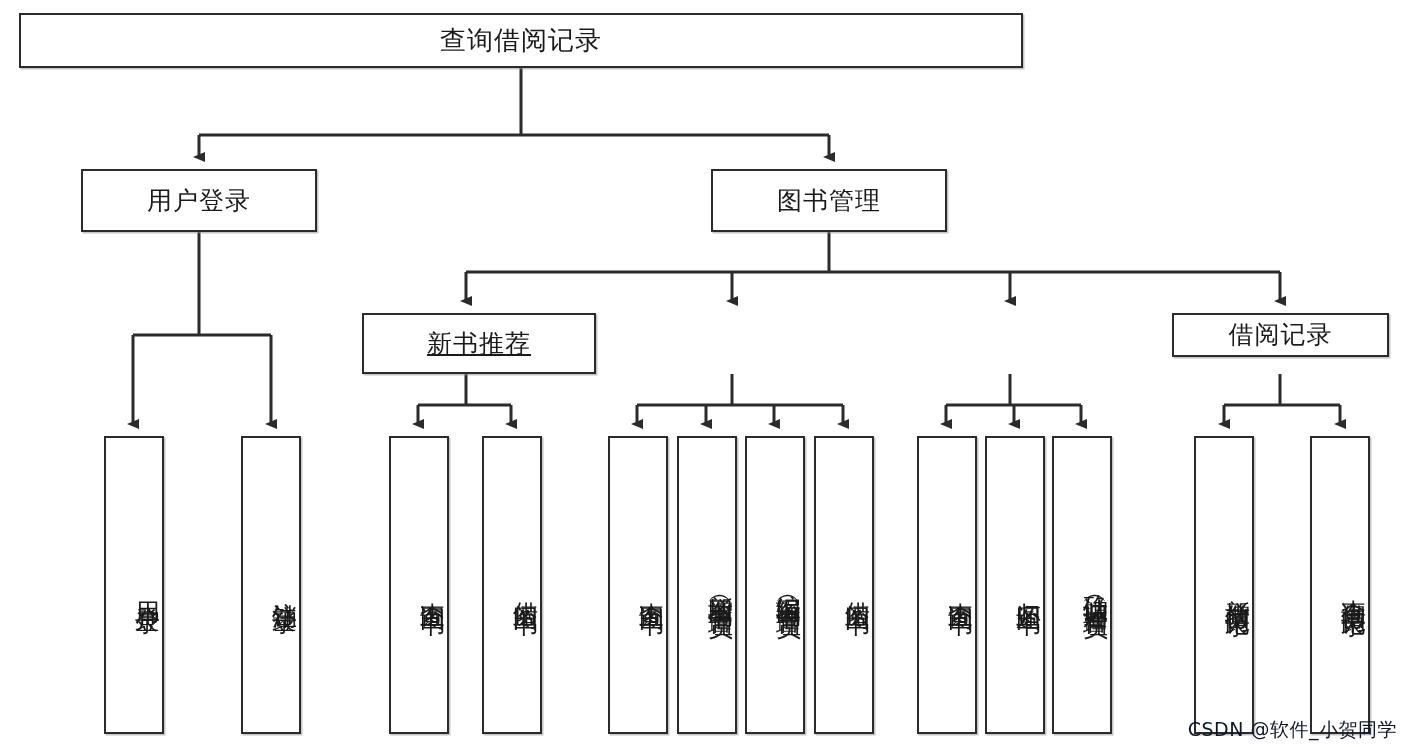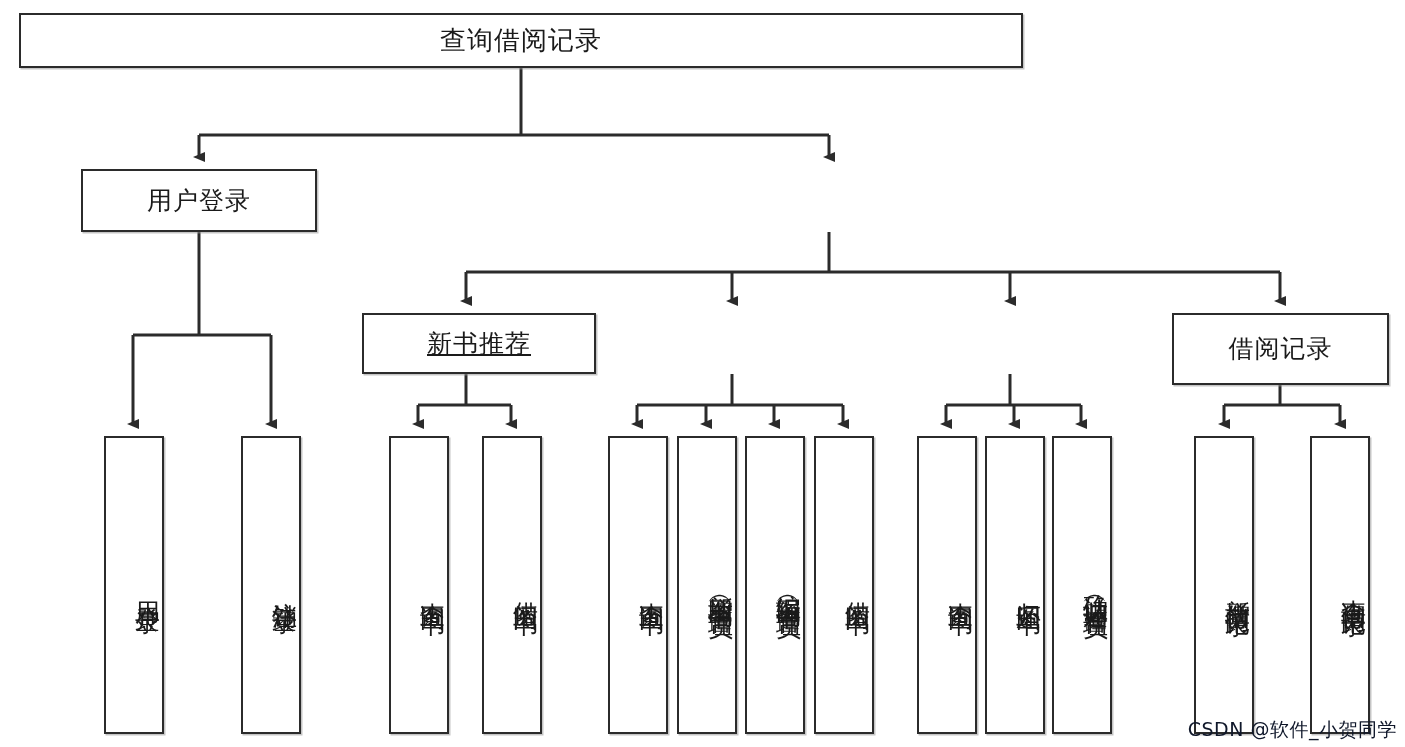--- a/index.html
+++ b/index.html
@@ -120,23 +120,24 @@
       <path d="M1280,374 L1280,405"></path>
       <path d="M1224,405 L1340,405"></path>
       <path d="M1224,405 L1224,424" marker-end="url(#arrow)"></path>
       <path d="M1340,405 L1340,424" marker-end="url(#arrow)"></path>
     </g>
   </svg>
 
   <div class="node h title" style="left:19px; top:13px; width:1004px; height:55px;">查询借阅记录</div>
 
   <div class="node h" style="left:81px; top:169px; width:236px; height:63px;">用户登录</div>
+  <div class="node h" style="left:711px; top:169px; width:236px; height:63px;">图书管理</div>
 
   <div class="node h" style="left:362px; top:313px; width:234px; height:61px;text-decoration:underline;">新书推荐</div>
-  <div class="node h" style="left:1172px; top:313px; width:217px; height:72px;">借阅记录</div>
+  <div class="node h" style="left:1172px; top:313px; width:217px; height:44px;">借阅记录</div>
 
   <div class="node v" style="left:104px; top:436px; width:60px; height:298px;">用户登录</div>
   <div class="node v" style="left:241px; top:436px; width:60px; height:298px;">注销登录</div>
 
   <div class="node v" style="left:389px; top:436px; width:60px; height:298px;">查询图书</div>
   <div class="node v" style="left:482px; top:436px; width:60px; height:298px;">借阅图书</div>
 
   <div class="node v" style="left:608px; top:436px; width:60px; height:298px;">查询图书</div>
   <div class="node v" style="left:677px; top:436px; width:60px; height:298px;">新增图书（管理员）</div>
   <div class="node v" style="left:745px; top:436px; width:60px; height:298px;">编辑图书（管理员）</div>

